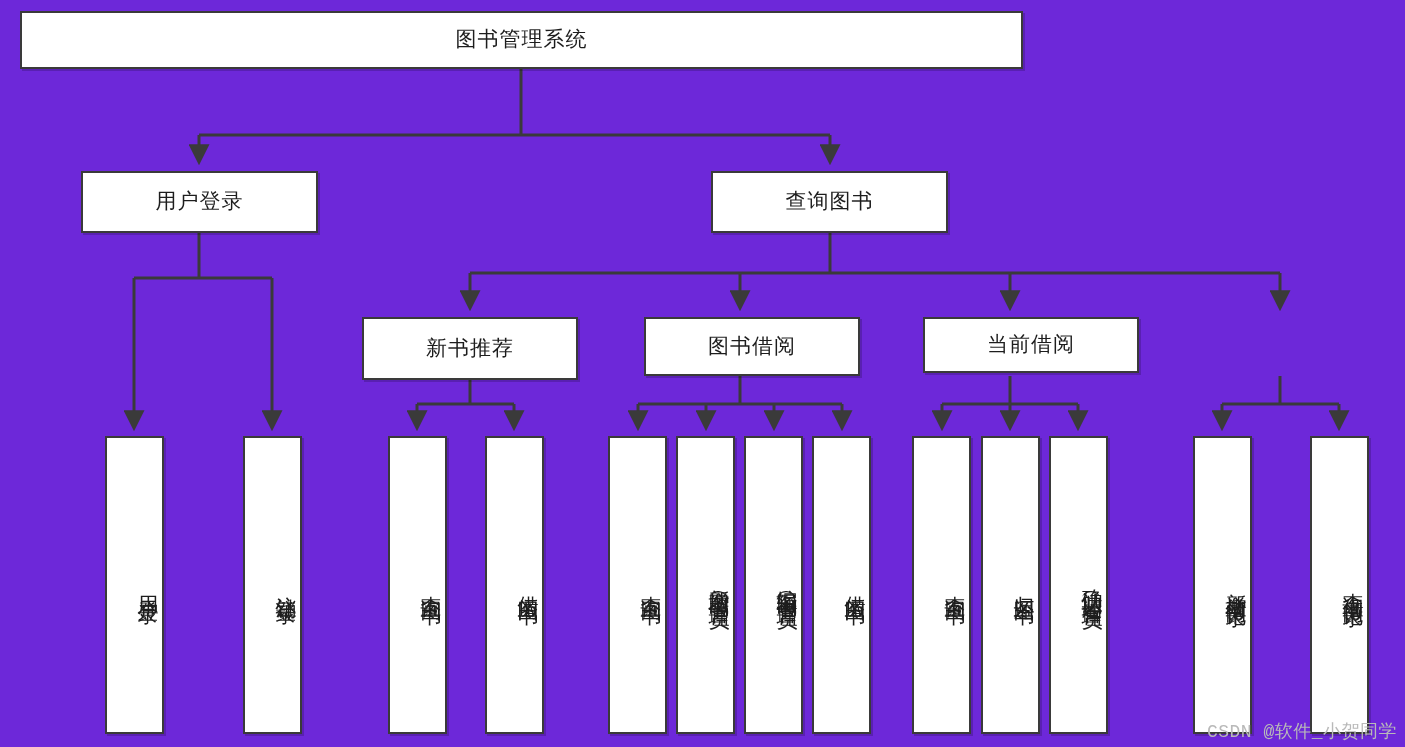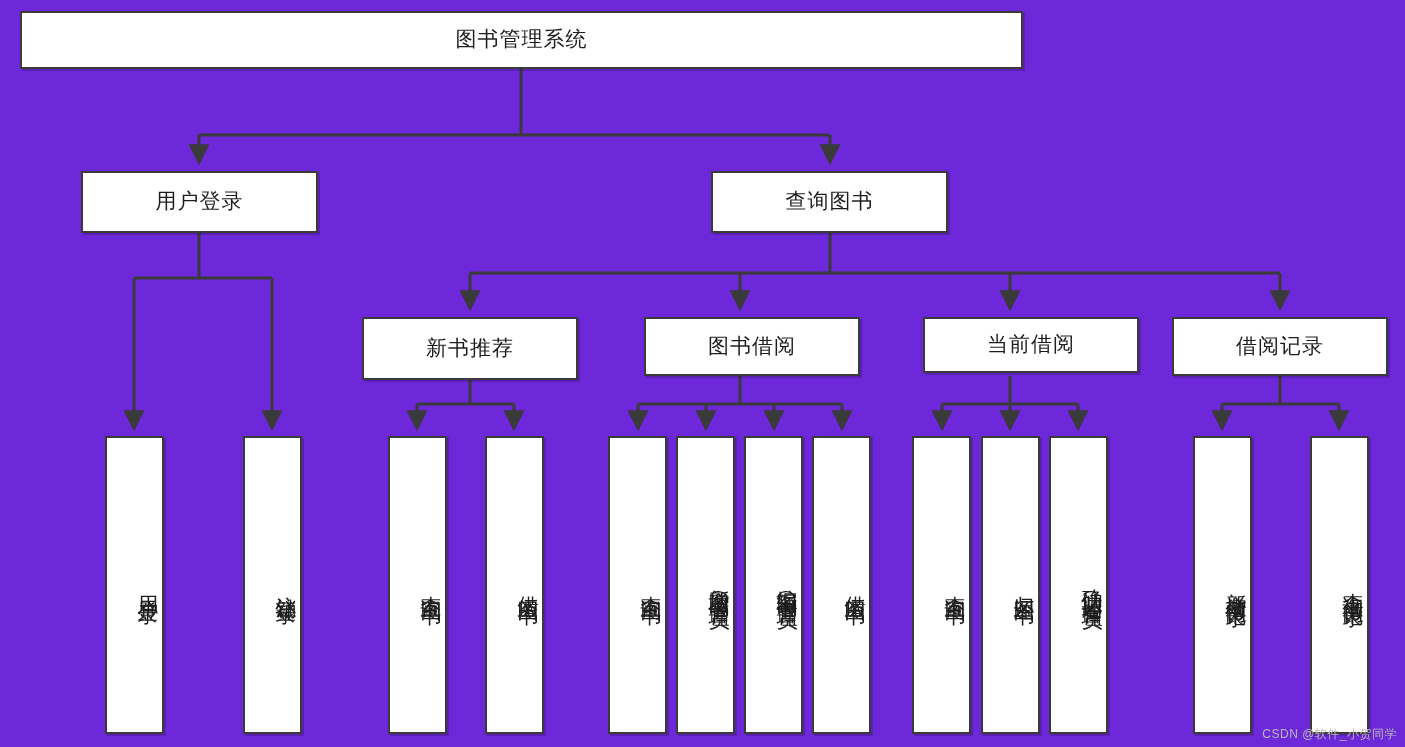--- a/index.html
+++ b/index.html
@@ -52,25 +52,25 @@
   .node.vert .vtext {
     writing-mode: vertical-rl;
     text-orientation: upright;
     display: block;
     white-space: nowrap;
   }
   .watermark {
     position: absolute;
     right: 8px;
     bottom: 4px;
-    font-size: 12px;
+    font-size: 18px;
     color: #b9b9b9;
     letter-spacing: 0.5px;
     white-space: nowrap;
-    font-family: Liberation Sans, sans-serif;
+    font-family: Liberation Mono, monospace;
   }
 </style>
 </head>
 <body>
 
 <div id="canvas">
 
   <svg id="wires" viewBox="0 0 1405 747" xmlns="http://www.w3.org/2000/svg">
     <defs>
       <marker id="arrow" viewBox="0 0 12 12" refX="9" refY="6" markerWidth="7" markerHeight="7" orient="auto-start-reverse">
@@ -138,23 +138,20 @@
   </div>
 
   <div class="node horiz" style="left:632px; top:317px; width:216px; height:59px;margin-left:12px;">
     <span>图书借阅</span>
   </div>
 
   <div class="node horiz" style="left:902px; top:317px; width:216px; height:56px;margin-left:21px;">
     <span>当前借阅</span>
   </div>
 
-  <div class="node horiz" style="left:1172px; top:317px; width:216px; height:59px;">
-    <span>借阅记录</span>
-  </div>
 
   <div class="node vert" style="left:105px; top:436px; width:59px; height:298px;">
     <span class="vtext">用户登录</span>
   </div>
 
   <div class="node vert" style="left:243px; top:436px; width:59px; height:298px;">
     <span class="vtext">注销登录</span>
   </div>
 
   <div class="node vert" style="left:388px; top:436px; width:59px; height:298px;">

